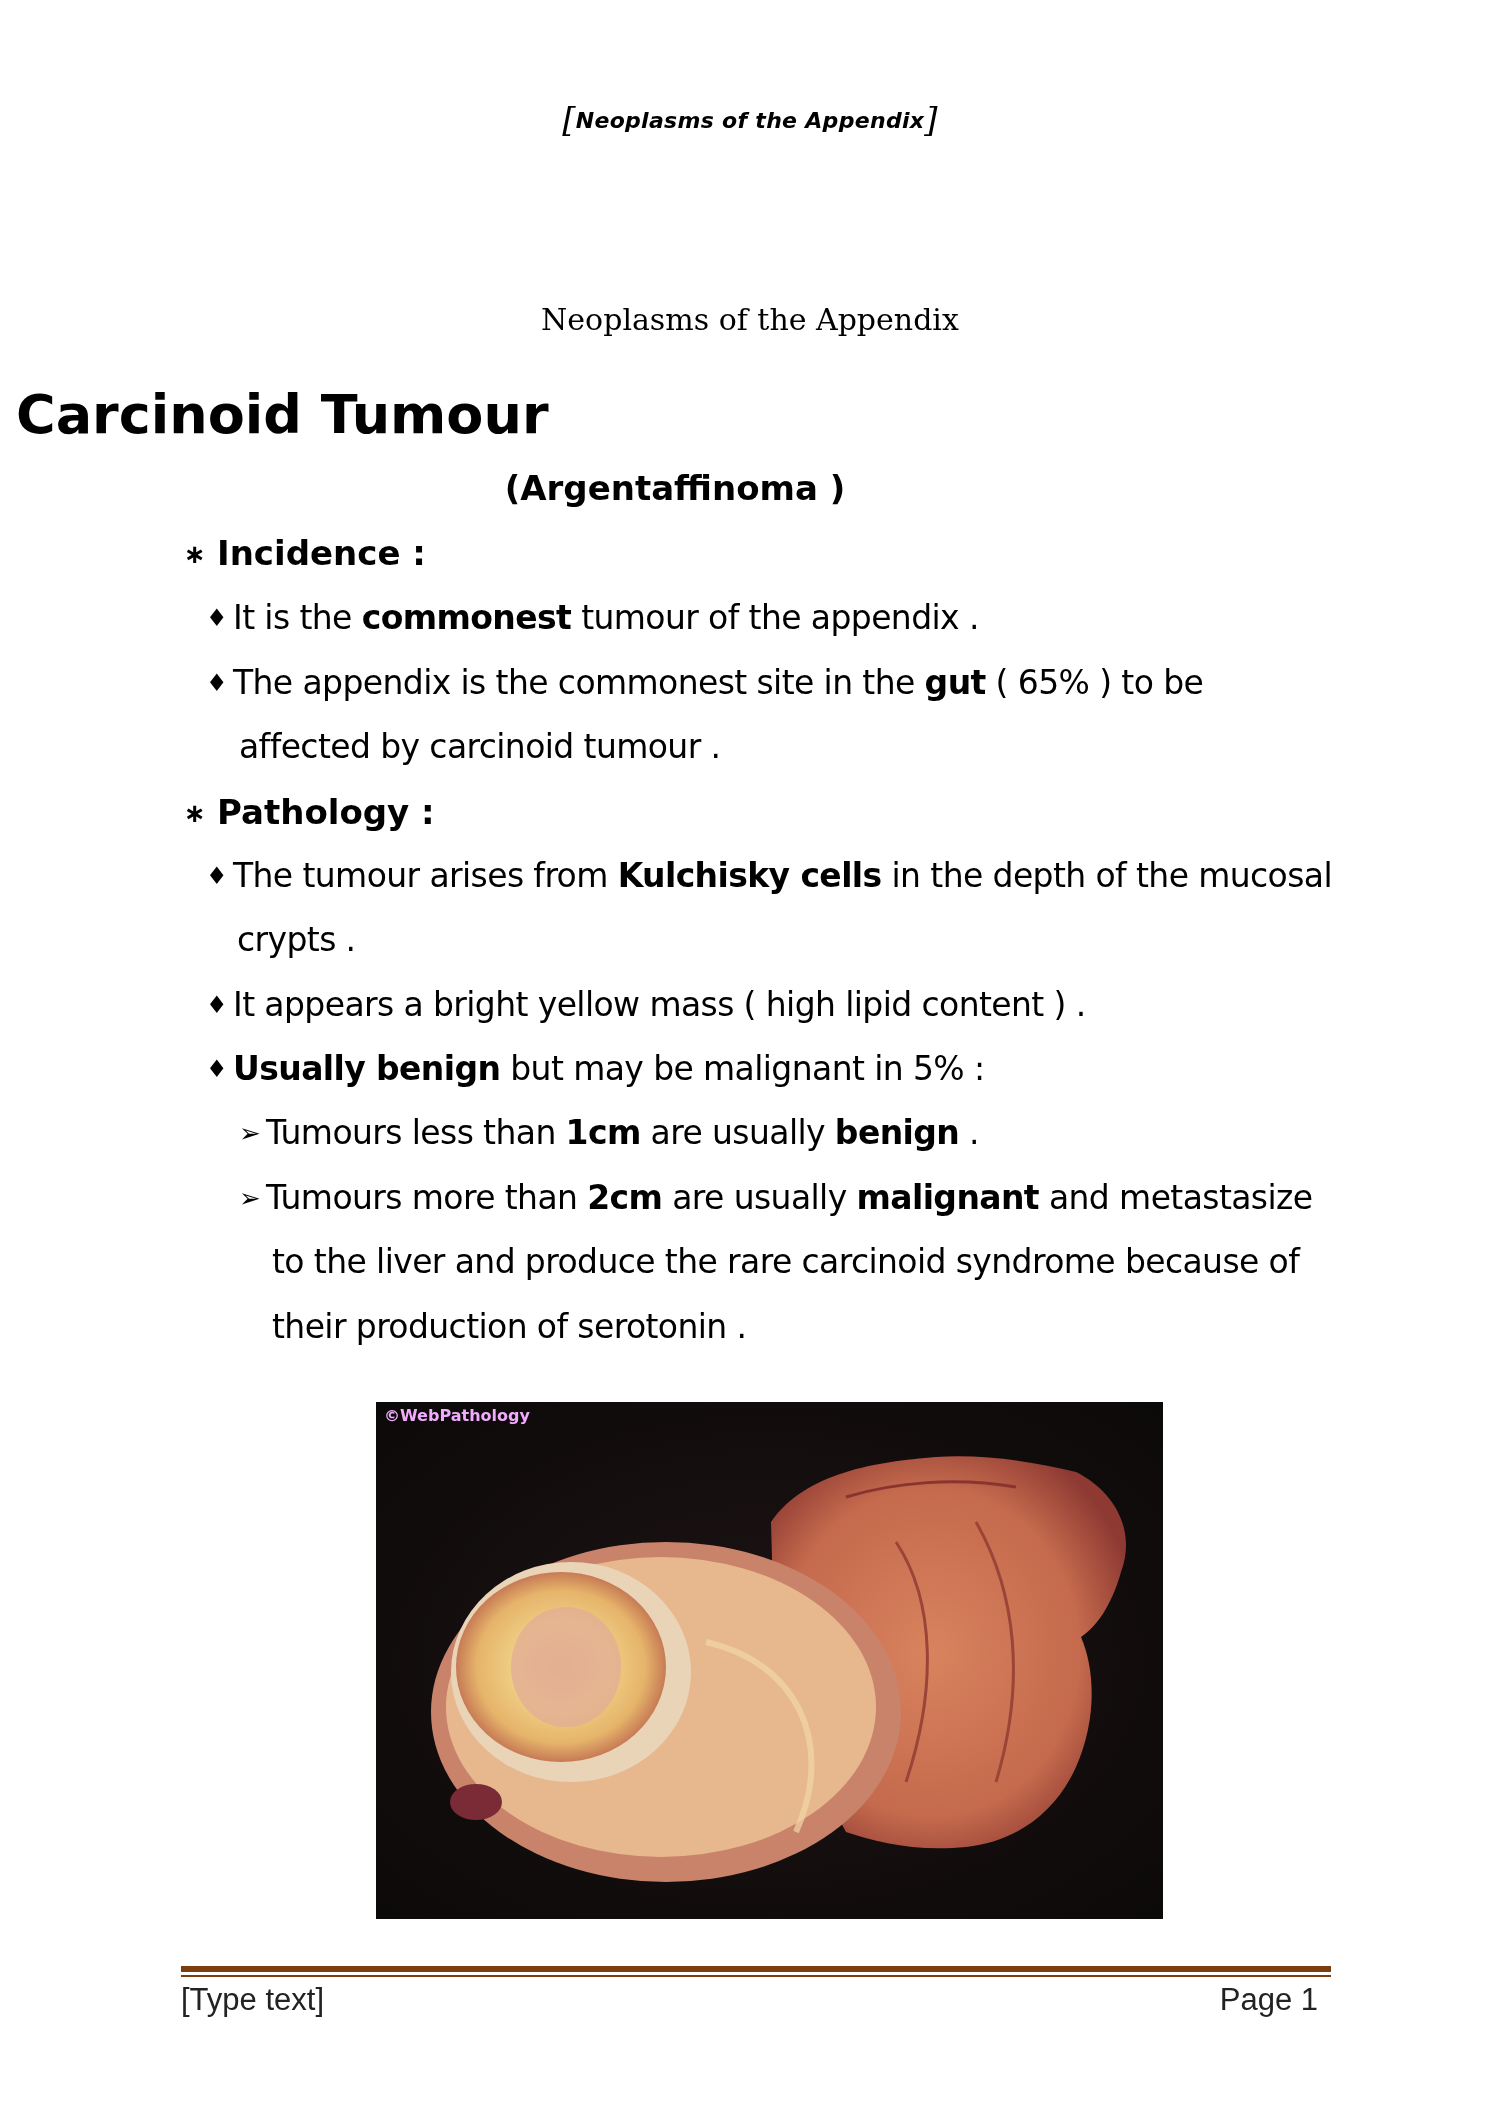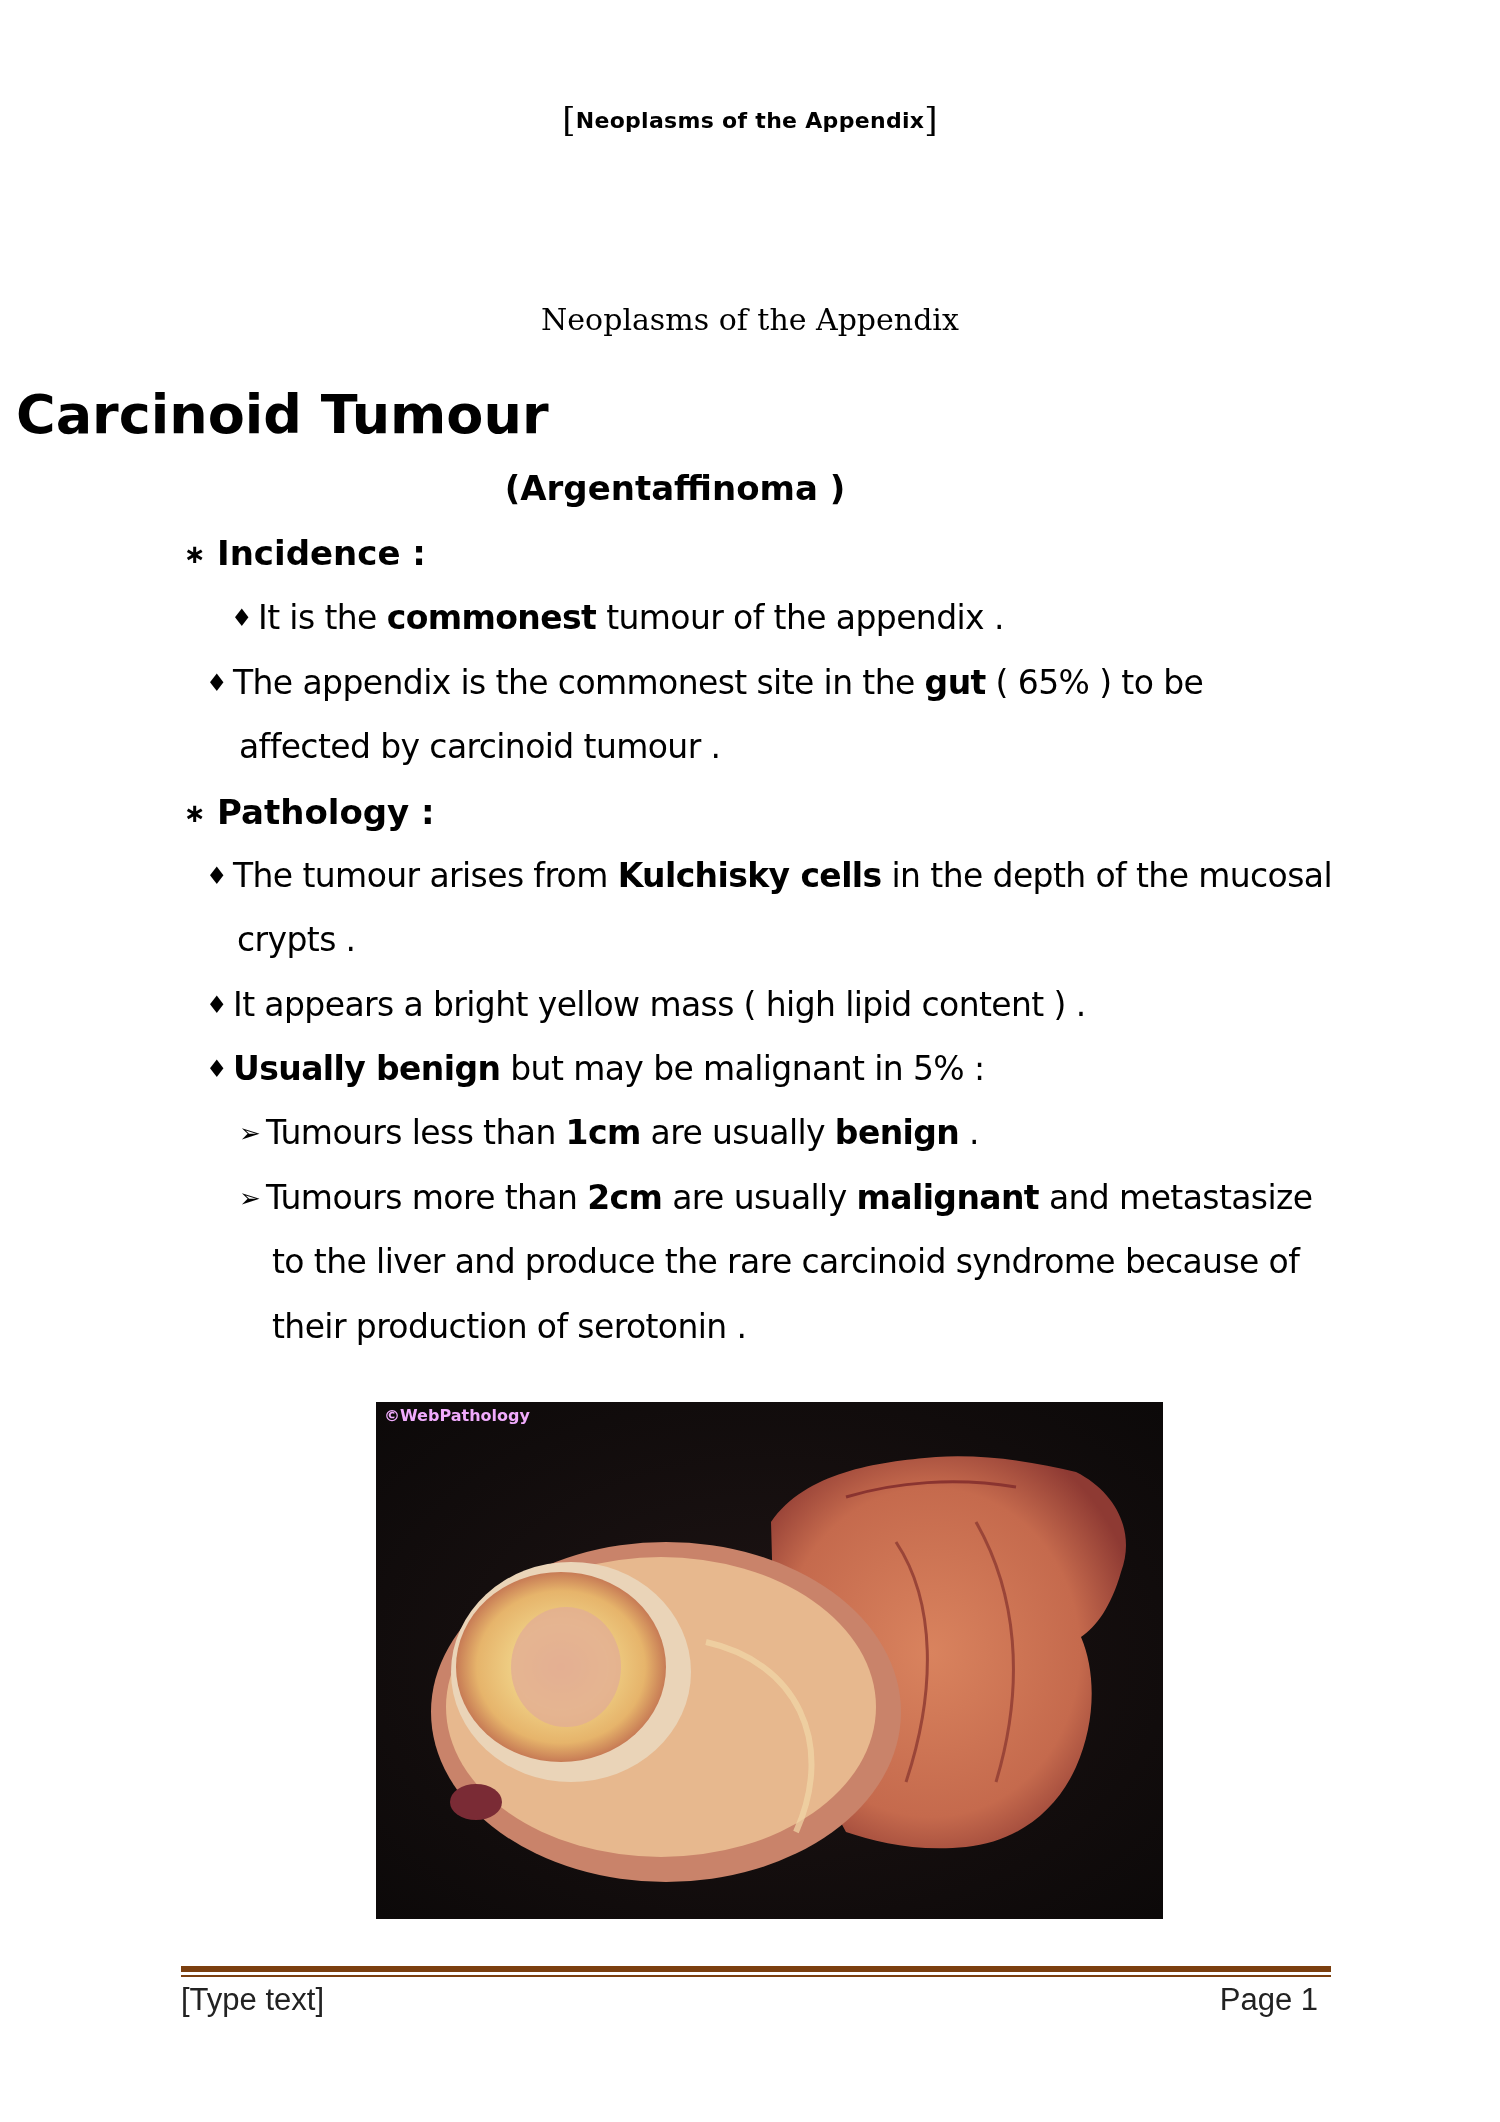--- a/index.html
+++ b/index.html
@@ -1,18 +1,18 @@
 <!DOCTYPE html>
 <html><head>
 <meta charset="utf-8">
 <style>
   html, body { margin:0; padding:0; background:#ffffff; }
   body { width:1500px; height:2122px; position:relative; overflow:hidden; color:#000; }
   .abs { position:absolute; }
-  .header { left:0; width:1500px; top:96px; text-align:center; font-family:"DejaVu Sans", sans-serif; font-weight:bold; font-size:22px; letter-spacing:0.3px; }
+  .header { left:0; width:1500px; top:96px; text-align:center; font-family:"DejaVu Sans", sans-serif; font-weight:bold; font-size:22px; letter-spacing:0.3px;font-style:italic; }
   .header .br { font-family:"DejaVu Serif", serif; font-weight:normal; font-size:34px; position:relative; top:3px; }
   .subtitle { left:0; width:1500px; top:302px; text-align:center; font-family:"DejaVu Serif", serif; font-size:30px; }
   .title { left:16px; width:1500px; top:383px; text-align:left; font-family:"DejaVu Sans", sans-serif; font-weight:bold; font-size:54px; }
   .alt { left:0; width:1350px; top:468px; text-align:center; font-family:"DejaVu Sans", sans-serif; font-weight:bold; font-size:34px; }
   .body-text { font-family:"DejaVu Sans", sans-serif; font-size:33px; white-space:nowrap; letter-spacing:-0.6px; }
   .sec { font-family:"DejaVu Sans", sans-serif; font-weight:bold; font-size:34px; white-space:nowrap; }
   .star { font-size:26px; display:inline-block; width:33px; position:relative; top:-2px; }
   .dia { display:inline-block; width:27px; font-size:24px; position:relative; top:-3px; }
   .arrow { display:inline-block; width:27px; font-size:26px; position:relative; top:-2px; }
   b { font-weight:bold; }
@@ -30,21 +30,21 @@
 </div>
 
 <div class="abs subtitle">Neoplasms of the Appendix</div>
 <div class="abs title">Carcinoid Tumour</div>
 <div class="abs alt">(Argentaffinoma )</div>
 
 <div class="abs sec" style="left:184px; top:533px;">
   <span class="star">∗</span><span>Incidence :</span>
 </div>
 
-<div class="abs body-text" style="left:206px; top:598px;margin-left:25px;">
+<div class="abs body-text" style="left:206px; top:598px;">
   <span class="dia">♦</span><span>It is the </span><b>commonest</b><span> tumour of the appendix .</span>
 </div>
 
 <div class="abs body-text" style="left:206px; top:663px;">
   <span class="dia">♦</span><span>The appendix is the commonest site in the </span><b>gut</b><span> ( 65% ) to be</span>
 </div>
 <div class="abs body-text" style="left:239px; top:727px;">affected by carcinoid tumour .</div>
 
 <div class="abs sec" style="left:184px; top:792px;">
   <span class="star">∗</span><span>Pathology :</span>

